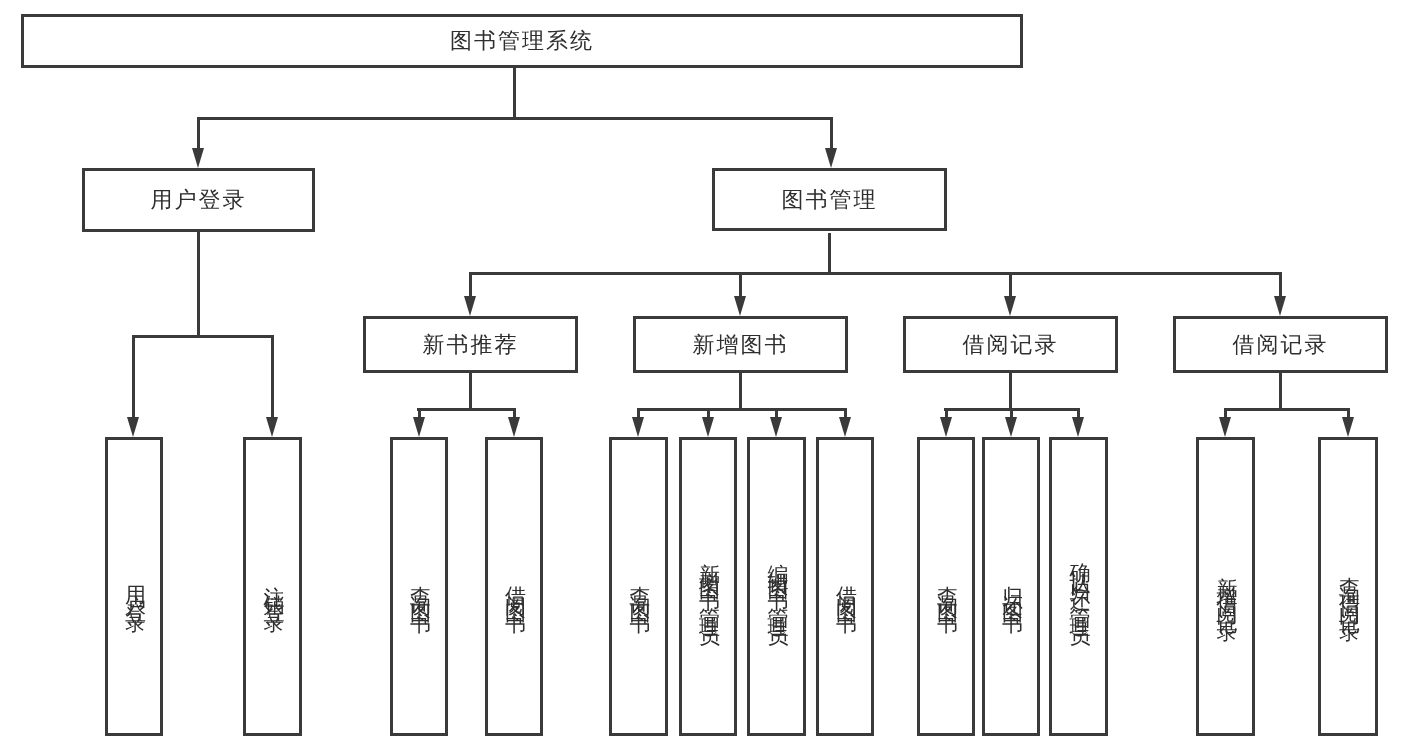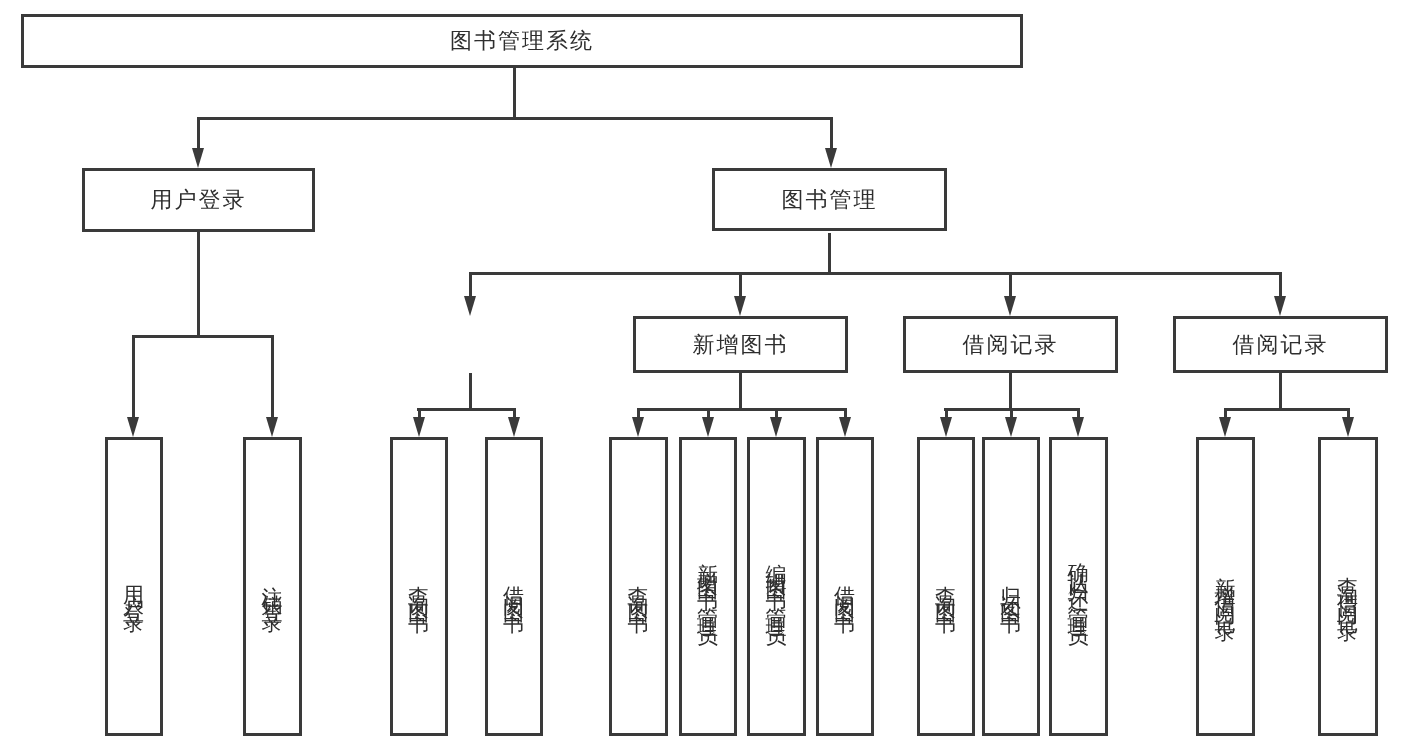--- a/index.html
+++ b/index.html
@@ -3,21 +3,21 @@
 <meta charset="utf-8">
 <style>
   :root{
     --line:#3a3a3a; --box-border:#3a3a3a; --box-fill:#ffffff;
     --text:#2e2e2e; --watermark:#a6a6a6; --background:#ffffff;
   }
   html,body{margin:0;padding:0;background:var(--background);}
   .canvas{
     position:relative; width:1405px; height:747px; overflow:hidden;
     background:var(--background);
-    font-family:Liberation Sans, sans-serif;
+    font-family:Liberation Mono, monospace;
     color:var(--text);
   }
   .box{
     position:absolute; box-sizing:border-box;
     background:var(--box-fill);
     border:3px solid var(--box-border);
     display:flex; align-items:center; justify-content:center;
   }
   .hlabel{ font-size:22px; letter-spacing:2px; color:var(--text); white-space:nowrap; }
   .leaf{ top:437px; height:299px; }
@@ -107,20 +107,23 @@
     <span class="hlabel">图书管理系统</span>
   </div>
 
   <div class="box" style="left:82px;top:168px;width:233px;height:64px">
     <span class="hlabel">用户登录</span>
   </div>
   <div class="box" style="left:712px;top:168px;width:235px;height:63px">
     <span class="hlabel">图书管理</span>
   </div>
 
+  <div class="box" style="left:363px;top:316px;width:215px;height:57px">
+    <span class="hlabel">新书推荐</span>
+  </div>
   <div class="box" style="left:633px;top:316px;width:215px;height:57px">
     <span class="hlabel">新增图书</span>
   </div>
   <div class="box" style="left:903px;top:316px;width:215px;height:57px">
     <span class="hlabel">借阅记录</span>
   </div>
   <div class="box" style="left:1173px;top:316px;width:215px;height:57px">
     <span class="hlabel">借阅记录</span>
   </div>
 

